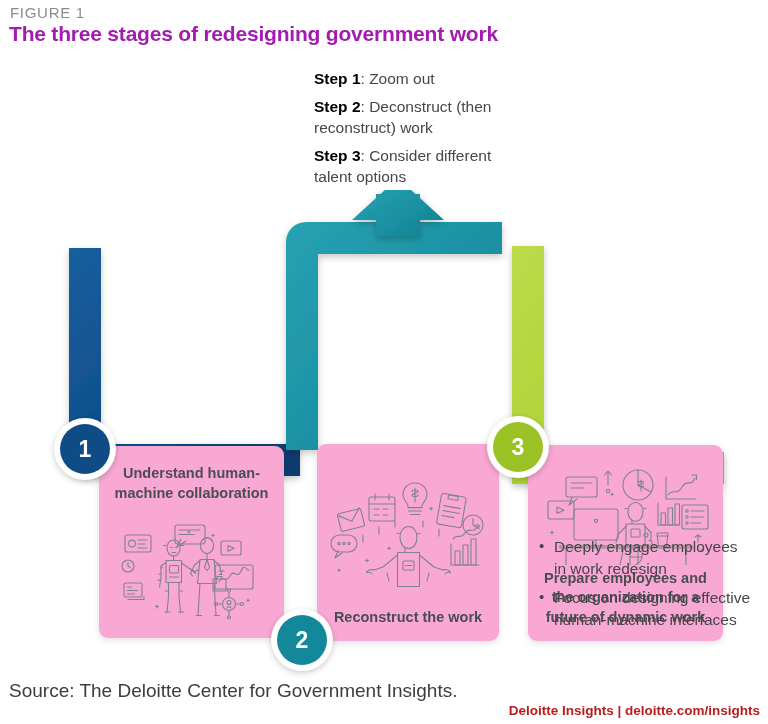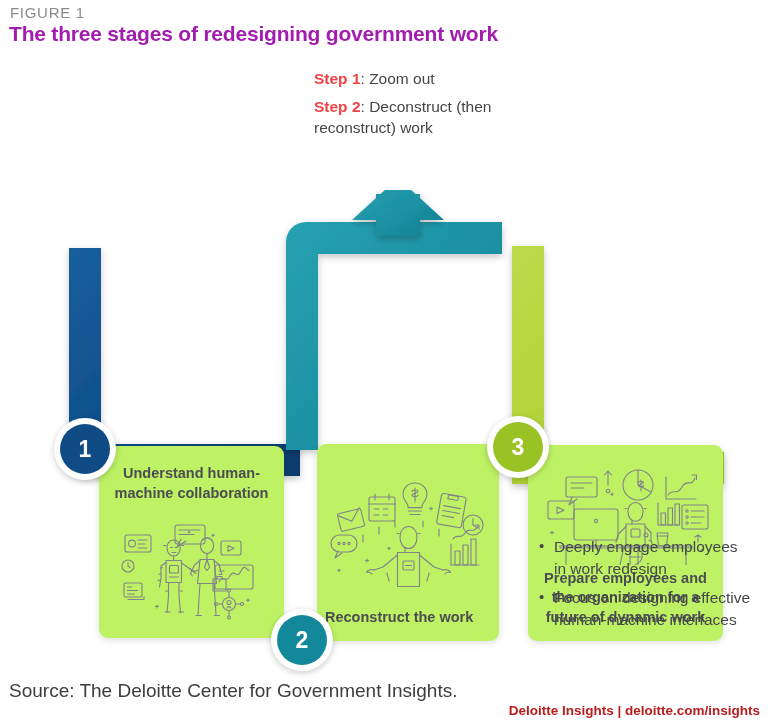--- a/index.html
+++ b/index.html
@@ -42,46 +42,46 @@
     position: absolute;
     left: 314px;
     top: 68px;
     width: 210px;
     font-size: 15.5px;
     line-height: 21.5px;
     color: #44464a;
   }
   .step-line { margin-bottom: 6px; }
   .step-line:last-child { margin-bottom: 0; }
-  .step-key { font-weight: bold; color: #ef4444; }
+  .step-key { font-weight: bold; color: #000000; }
 
   
   #diagram {
     position: absolute;
     left: 0;
     top: 190px;
     width: 768px;
     height: 350px;
   }
   #flow-svg {
     position: absolute;
     left: 0; top: 0;
     width: 768px; height: 350px;
   }
 
   
   .card {
     position: absolute;
-    background: #bef264;
+    background: #f9a8d4;
     border-radius: 9px;
     box-shadow: 0 2px 7px rgba(0,0,0,.13);
     box-sizing: border-box;
     display: flex;
     flex-direction: column;
-    align-items: flex-start;
+    align-items: center;
   }
   #card-1 { left: 99px;  top: 256px; width: 185px; height: 192px; padding-top: 18px; }
   #card-2 { left: 317px; top: 254px; width: 182px; height: 197px; padding-top: 14px; }
   #card-3 { left: 528px; top: 255px; width: 195px; height: 196px; padding-top: 14px; }
 
   .card-title {
     font-size: 14.5px;
     font-weight: bold;
     line-height: 19.5px;
     text-align: center;
@@ -162,20 +162,23 @@
 
 <div id="figure-label">FIGURE 1</div>
 <div id="page-title">The three stages of redesigning government work</div>
 
 <div id="steps-block">
   <div class="step-line">
     <span class="step-key">Step 1</span><span>: </span><span>Zoom out</span>
   </div>
   <div class="step-line">
     <span class="step-key">Step 2</span><span>: </span><span>Deconstruct (then reconstruct) work</span>
+  </div>
+  <div class="step-line">
+    <span class="step-key">Step 3</span><span>: </span><span>Consider different talent options</span>
   </div>
 </div>
 
 <div id="diagram">
 
   <svg id="flow-svg" viewBox="0 0 768 350">
     <defs>
       <linearGradient id="gradBlue" x1="0" y1="0" x2="1" y2="1">
         <stop offset="0%" stop-color="#1a5f9e"></stop>
         <stop offset="55%" stop-color="#0c4c87"></stop>

